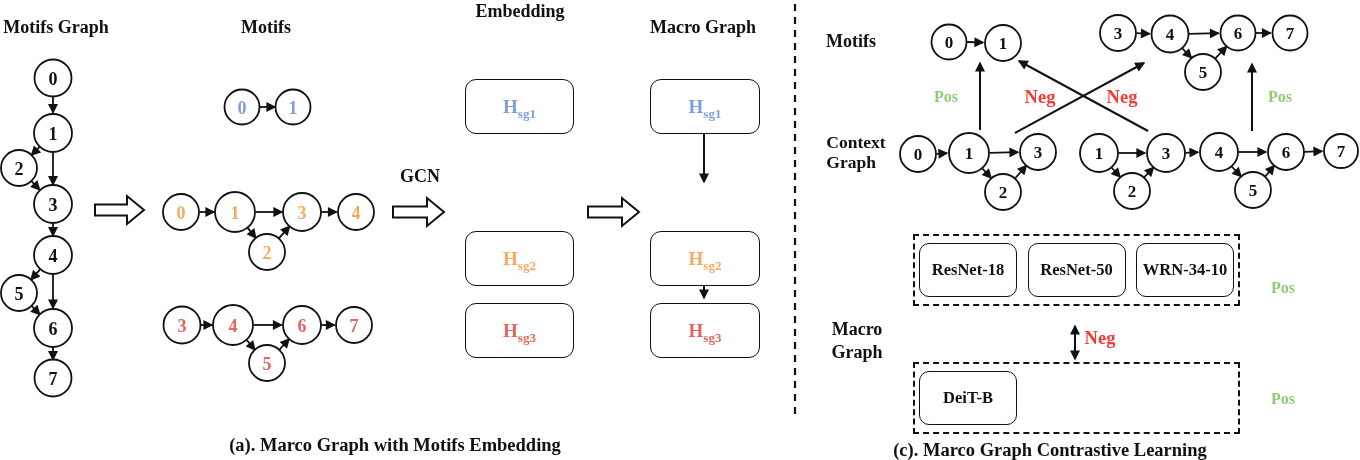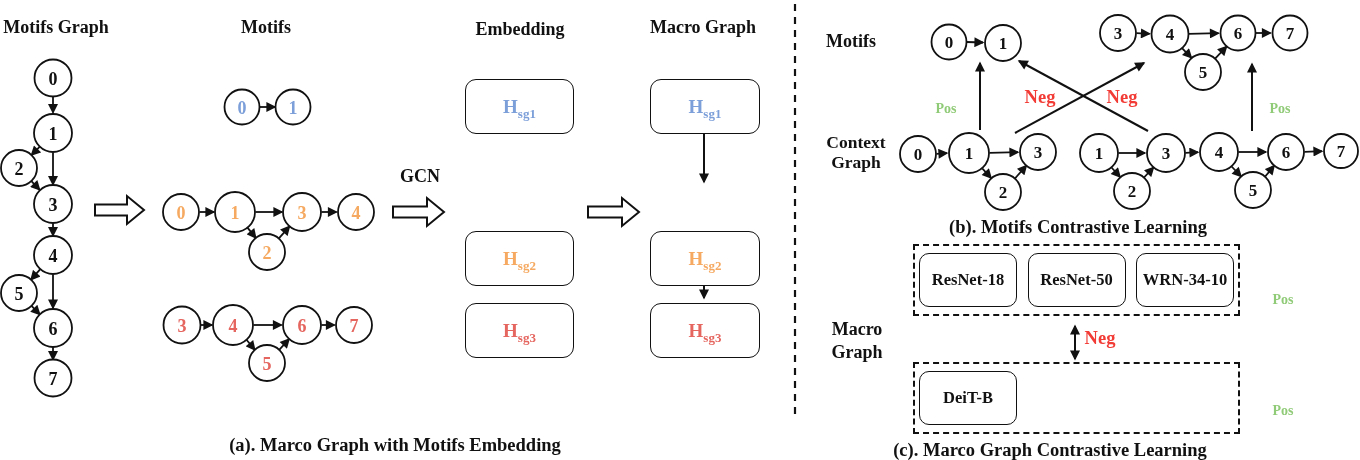--- a/index.html
+++ b/index.html
@@ -2,23 +2,23 @@
 <html><head>
 <meta charset="utf-8">
 <style>
   html,body{margin:0;padding:0;background:#fff;}
   .canvas{position:relative;width:1360px;height:460px;background:#fff;overflow:hidden;
           font-family:"Liberation Serif",serif;}
   .layer{position:absolute;left:0;top:0;}
   .lbl{position:absolute;transform:translate(-50%,-50%);font-weight:bold;white-space:nowrap;color:#111;}
   .title{font-size:18px;}
   .caption{font-size:18.5px;}
-  .small2{font-size:17.5px;line-height:20px;text-align:center;}
+  .small2{font-size:17.5px;line-height:20px;}
   .macro2{font-size:18px;line-height:23px;text-align:center;}
-  .pos{color:#90cb78;font-size:14px;margin-top:12px;}
+  .pos{color:#90cb78;font-size:16px;}
   .neg{color:#f23b35;font-size:18.5px;}
   .c-blue{color:#7c9fd9;}
   .c-orange{color:#f5a961;margin-top:44px;}
   .c-red{color:#e5655f;}
   .hbox{position:absolute;width:107px;height:53px;border:1.6px solid #111;border-radius:11px;
         display:flex;align-items:center;justify-content:center;font-weight:bold;font-size:19px;background:#fff;}
   .hbox sub{font-size:13px;line-height:0;}
   .dashbox{position:absolute;width:327px;height:72px;border:2.2px dashed #111;box-sizing:border-box;
         display:flex;align-items:center;justify-content:space-between;padding:0 4px;}
   .mbox{width:96px;height:52px;border:1.7px solid #111;border-radius:10px;background:#fff;
@@ -210,21 +210,21 @@
         <text x="1286" y="158">6</text>
         <text x="1341" y="157">7</text>
       </g>
     </g>
 
     <line x1="1075" y1="326" x2="1075" y2="359" stroke="#111" stroke-width="2" marker-start="url(#ah)" marker-end="url(#ah)"></line>
   </svg>
 
   <div class="lbl title" style="left:56px;top:27px;">Motifs Graph</div>
   <div class="lbl title" style="left:266px;top:27px;">Motifs</div>
-  <div class="lbl title" style="left:520px;top:29px;">Embedding</div>
+  <div class="lbl title" style="left:520px;top:11px;">Embedding</div>
   <div class="lbl title" style="left:703px;top:27px;">Macro Graph</div>
   <div class="lbl title" style="left:420px;top:176px;">GCN</div>
 
   <div class="hbox c-blue" style="left:465px;top:79px;">
       <span><span>H</span><sub>sg1</sub></span>
     </div>
   <div class="hbox c-orange" style="left:465px;top:187px;">
       <span><span>H</span><sub>sg2</sub></span>
     </div>
   <div class="hbox c-red" style="left:465px;top:303px;">
@@ -245,28 +245,27 @@
 
   <div class="lbl title" style="left:851px;top:41px;">Motifs</div>
   <div class="lbl small2" style="left:856px;top:152px;">
     <div>Context</div>
     <div>Graph</div>
   </div>
   <div class="lbl pos" style="left:946px;top:97px;">Pos</div>
   <div class="lbl neg" style="left:1040px;top:97px;">Neg</div>
   <div class="lbl neg" style="left:1122px;top:97px;">Neg</div>
   <div class="lbl pos" style="left:1280px;top:97px;">Pos</div>
-  <div class="lbl caption" style="left:1078px;top:227px;">(b). Motifs Contrastive Learning</div>
 
   <div class="lbl macro2" style="left:857px;top:341px;">
     <div>Macro</div>
     <div>Graph</div>
   </div>
 
-  <div class="dashbox" style="left:913px;top:244px;">
+  <div class="dashbox" style="left:913px;top:234px;">
     <div class="mbox">ResNet-18</div>
     <div class="mbox">ResNet-50</div>
     <div class="mbox">WRN-34-10</div>
   </div>
   <div class="dashbox" style="left:913px;top:362px;">
     <div class="mbox">DeiT-B</div>
   </div>
 
   <div class="lbl pos" style="left:1283px;top:288px;">Pos</div>
   <div class="lbl neg" style="left:1100px;top:338px;">Neg</div>

